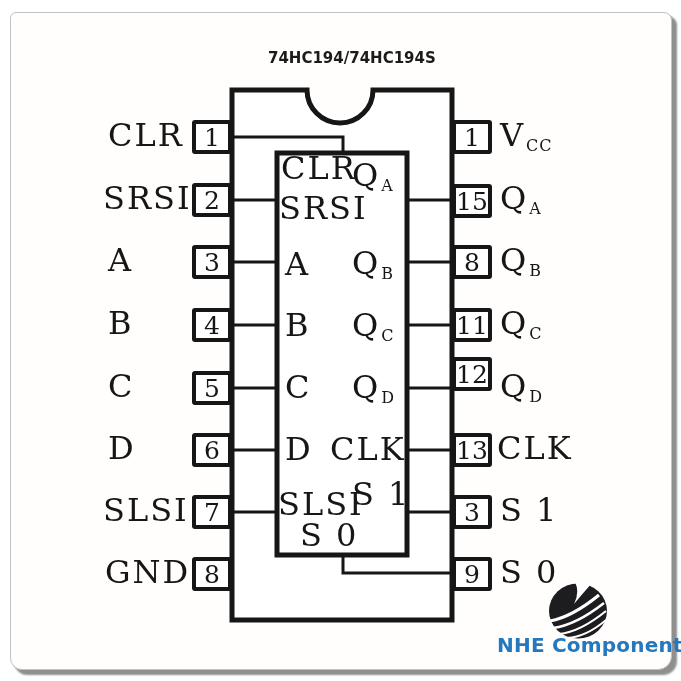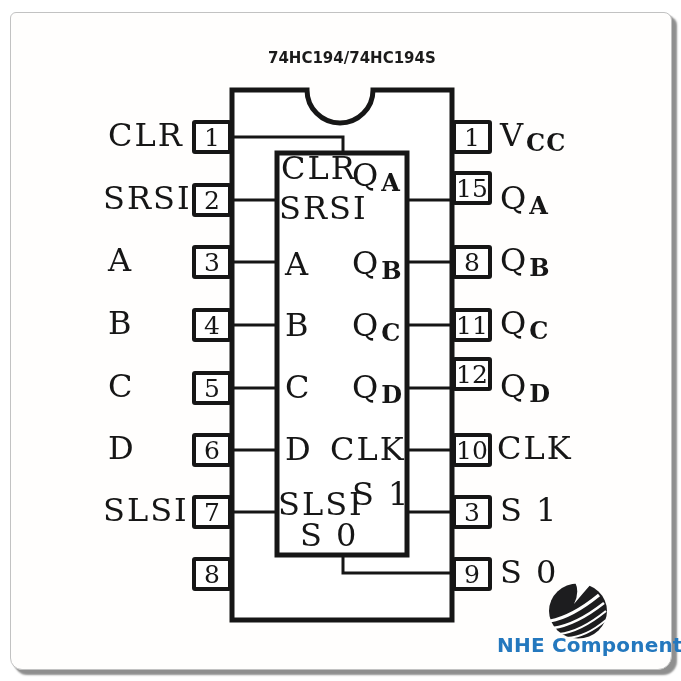--- a/index.html
+++ b/index.html
@@ -6,21 +6,21 @@
   .canvas{position:relative;width:681px;height:681px;background:#ffffff;overflow:hidden;
           font-family:"DejaVu Serif",serif;color:#161616;}
   .page{position:absolute;left:10px;top:12px;width:660px;height:656px;background:#fffefd;
         border:1px solid #c2c2c2;border-radius:6px 8px 14px 12px;
         box-shadow:5px 5px 2px #8f8f8f,2px 2px 1px #c4c4c4;}
   .title{position:absolute;left:268px;top:49px;width:160px;text-align:center;
          font-family:"DejaVu Sans",sans-serif;font-weight:bold;font-size:15px;
          letter-spacing:0;color:#1b1b1b;white-space:nowrap;}
   .lbl{position:absolute;font-family:"DejaVu Serif",serif;font-size:32px;line-height:1.2;
        letter-spacing:2px;color:#161616;white-space:nowrap;}
-  .sub{font-size:24px;vertical-align:-5px;letter-spacing:1px;margin-left:1px;font-weight:bold;}
+  .sub{font-size:16px;vertical-align:-5px;letter-spacing:1px;margin-left:1px;}
   .pinbox{position:absolute;width:32px;height:26px;border:4px solid #161616;border-radius:3px;
           background:#fff;display:flex;align-items:center;justify-content:center;
           font-family:"DejaVu Serif",serif;font-size:25px;line-height:1;color:#161616;}
   .wires{position:absolute;left:0;top:0;}
   .logo-text{position:absolute;left:497px;top:633px;font-family:"DejaVu Sans",sans-serif;
              font-weight:bold;font-size:20px;letter-spacing:0.2px;color:#2478be;white-space:nowrap;}
   .logo-icon{position:absolute;left:546px;top:582px;}
 </style>
 </head>
 <body>
@@ -51,36 +51,37 @@
     </g>
   </svg>
 
   <div class="lbl" style="left:108px;top:116px">CLR</div>
   <div class="lbl" style="left:103px;top:179px">SRSI</div>
   <div class="lbl" style="left:108px;top:241px">A</div>
   <div class="lbl" style="left:108px;top:304px">B</div>
   <div class="lbl" style="left:108px;top:367px">C</div>
   <div class="lbl" style="left:108px;top:429px">D</div>
   <div class="lbl" style="left:103px;top:491px">SLSI</div>
+  <div class="lbl" style="left:105px;top:553px">GND</div>
 
   <div class="pinbox" style="left:192px;top:120px">1</div>
   <div class="pinbox" style="left:192px;top:183px">2</div>
   <div class="pinbox" style="left:192px;top:245px">3</div>
   <div class="pinbox" style="left:192px;top:308px">4</div>
   <div class="pinbox" style="left:192px;top:371px">5</div>
   <div class="pinbox" style="left:192px;top:433px">6</div>
   <div class="pinbox" style="left:192px;top:495px">7</div>
   <div class="pinbox" style="left:192px;top:557px">8</div>
 
   <div class="pinbox" style="left:452px;top:120px">1</div>
-  <div class="pinbox" style="left:452px;top:171px">15</div>
+  <div class="pinbox" style="left:452px;top:184px">15</div>
   <div class="pinbox" style="left:452px;top:245px">8</div>
   <div class="pinbox" style="left:452px;top:308px">11</div>
   <div class="pinbox" style="left:452px;top:357px">12</div>
-  <div class="pinbox" style="left:452px;top:433px">10</div>
+  <div class="pinbox" style="left:452px;top:433px">13</div>
   <div class="pinbox" style="left:452px;top:495px">3</div>
   <div class="pinbox" style="left:452px;top:557px">9</div>
 
   <div class="lbl" style="left:500px;top:116px"><span>V</span><span class="sub">CC</span></div>
   <div class="lbl" style="left:500px;top:179px"><span>Q</span><span class="sub">A</span></div>
   <div class="lbl" style="left:500px;top:241px"><span>Q</span><span class="sub">B</span></div>
   <div class="lbl" style="left:500px;top:304px"><span>Q</span><span class="sub">C</span></div>
   <div class="lbl" style="left:500px;top:367px"><span>Q</span><span class="sub">D</span></div>
   <div class="lbl" style="left:497px;top:429px"><span>CLK</span><span class="sub"></span></div>
   <div class="lbl" style="left:500px;top:491px"><span>S 1</span><span class="sub"></span></div>

